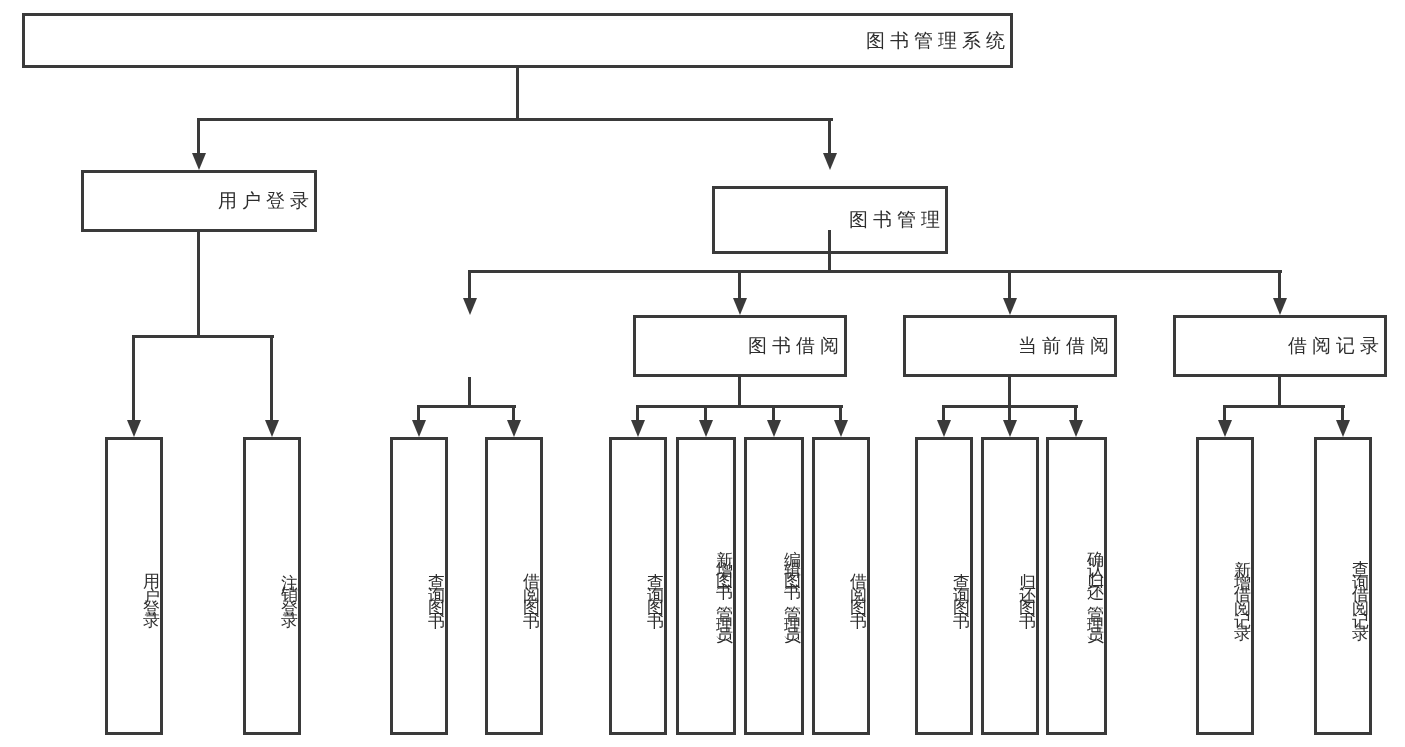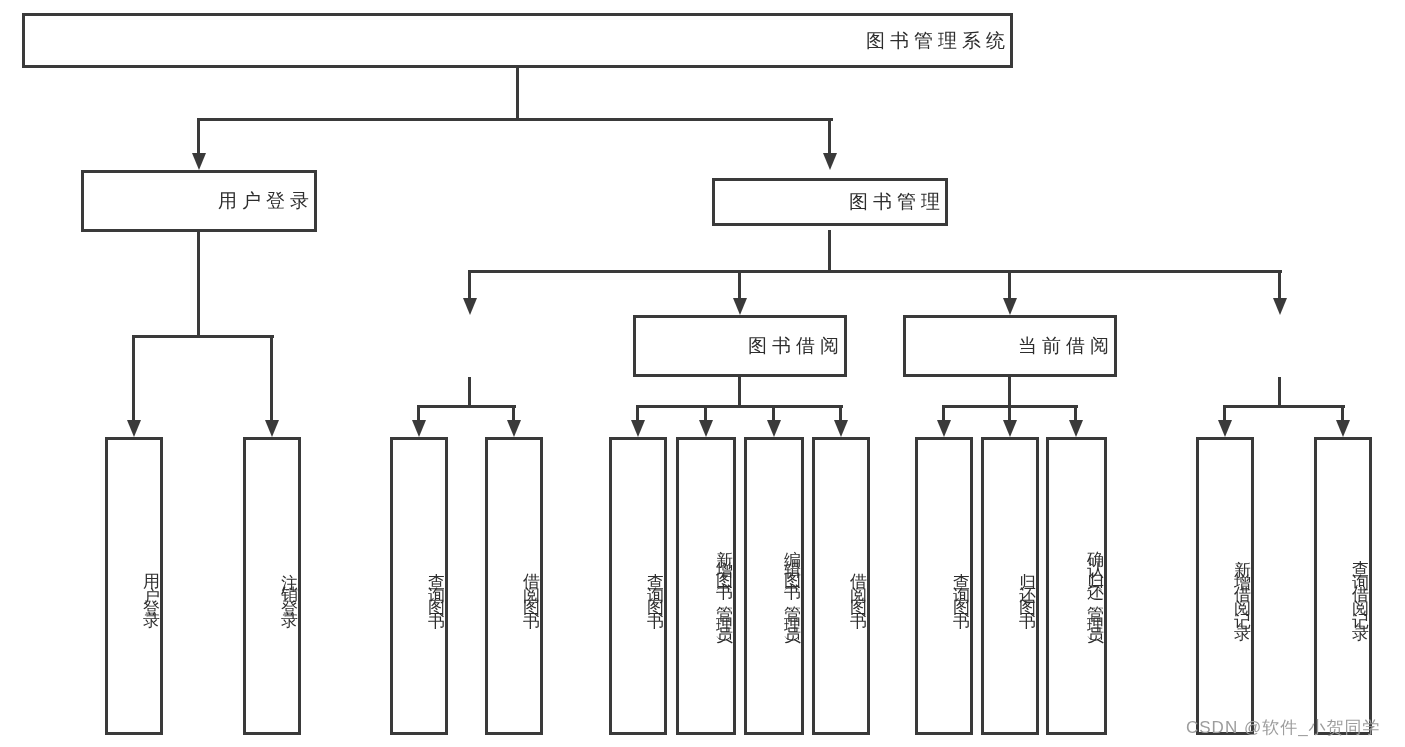--- a/index.html
+++ b/index.html
@@ -41,21 +41,21 @@
   <div class="vl" style="left:516px;top:66px;width:3px;height:52px"></div>
   <div class="hl" style="left:197px;top:118px;width:636px;height:3px"></div>
   <div class="vl" style="left:197px;top:118px;width:3px;height:36px"></div>
   <div class="arr" style="left:192px;top:153px"></div>
   <div class="vl" style="left:828px;top:118px;width:3px;height:36px"></div>
   <div class="arr" style="left:823px;top:153px"></div>
 
   <div class="box" style="left:81px;top:170px;width:236px;height:62px">
     <span class="lbl">用户登录</span>
   </div>
-  <div class="box" style="left:712px;top:178px;width:236px;height:48px">
+  <div class="box" style="left:712px;top:186px;width:236px;height:68px">
     <span class="lbl">图书管理</span>
   </div>
 
   <div class="vl" style="left:197px;top:230px;width:3px;height:105px"></div>
   <div class="hl" style="left:132px;top:335px;width:142px;height:3px"></div>
   <div class="vl" style="left:132px;top:335px;width:3px;height:85px"></div>
   <div class="arr" style="left:127px;top:420px"></div>
   <div class="vl" style="left:270px;top:335px;width:3px;height:85px"></div>
   <div class="arr" style="left:265px;top:420px"></div>
 
@@ -68,20 +68,23 @@
   <div class="vl" style="left:1008px;top:270px;width:3px;height:28px"></div>
   <div class="arr" style="left:1003px;top:298px"></div>
   <div class="vl" style="left:1278px;top:270px;width:3px;height:28px"></div>
   <div class="arr" style="left:1273px;top:298px"></div>
 
   <div class="box" style="left:903px;top:315px;width:214px;height:62px">
     <span class="lbl">当前借阅</span>
   </div>
   <div class="box" style="left:633px;top:315px;width:214px;height:62px">
     <span class="lbl">图书借阅</span>
+  </div>
+  <div class="box" style="left:1173px;top:315px;width:214px;height:62px">
+    <span class="lbl">借阅记录</span>
   </div>
 
   <div class="vl" style="left:468px;top:377px;width:3px;height:28px"></div>
   <div class="hl" style="left:417px;top:405px;width:99px;height:3px"></div>
   <div class="vl" style="left:417px;top:405px;width:3px;height:15px"></div>
   <div class="arr" style="left:412px;top:420px"></div>
   <div class="vl" style="left:512px;top:405px;width:3px;height:15px"></div>
   <div class="arr" style="left:507px;top:420px"></div>
 
   <div class="vl" style="left:738px;top:377px;width:3px;height:28px"></div>
@@ -148,15 +151,14 @@
     <span class="lbl">确认归还（管理员）</span>
   </div>
 
   <div class="box leaf" style="left:1196px;top:437px;width:58px;height:298px">
     <span class="lbl">新增借阅记录</span>
   </div>
   <div class="box leaf" style="left:1314px;top:437px;width:58px;height:298px">
     <span class="lbl">查询借阅记录</span>
   </div>
 
-  <div class="wm">CSDN @软件_小贺同学</div>
 
 </div>
 
 </body></html>

